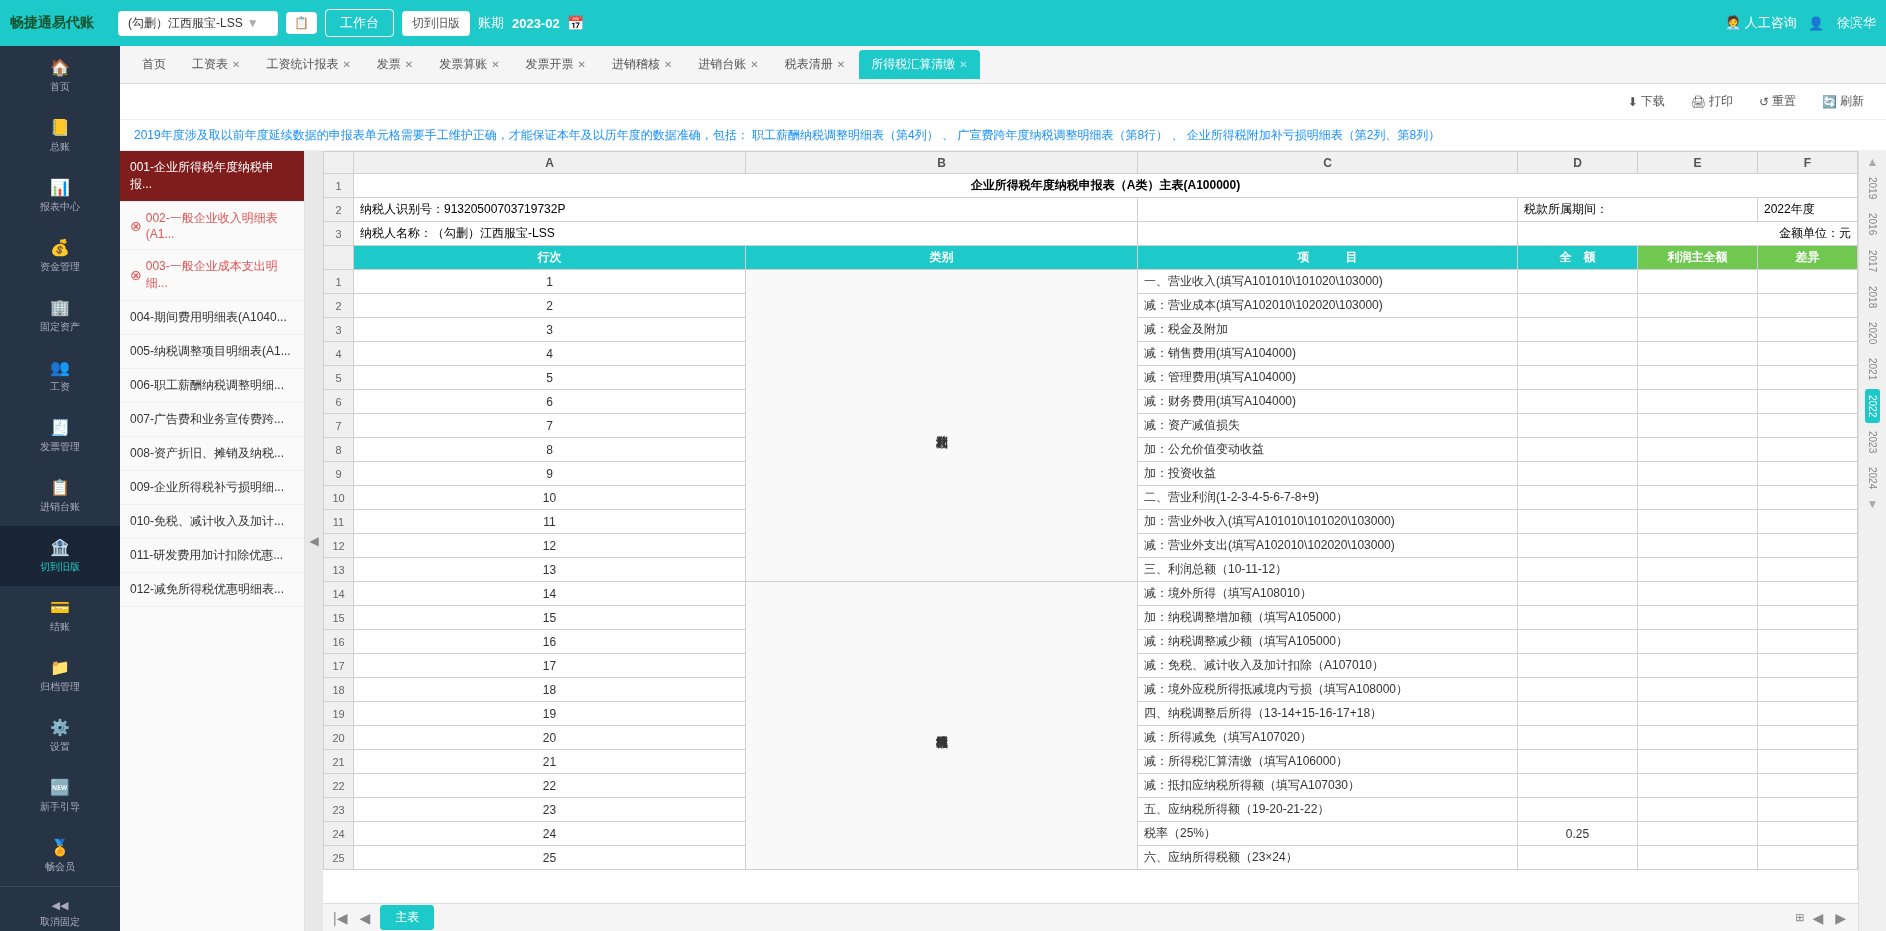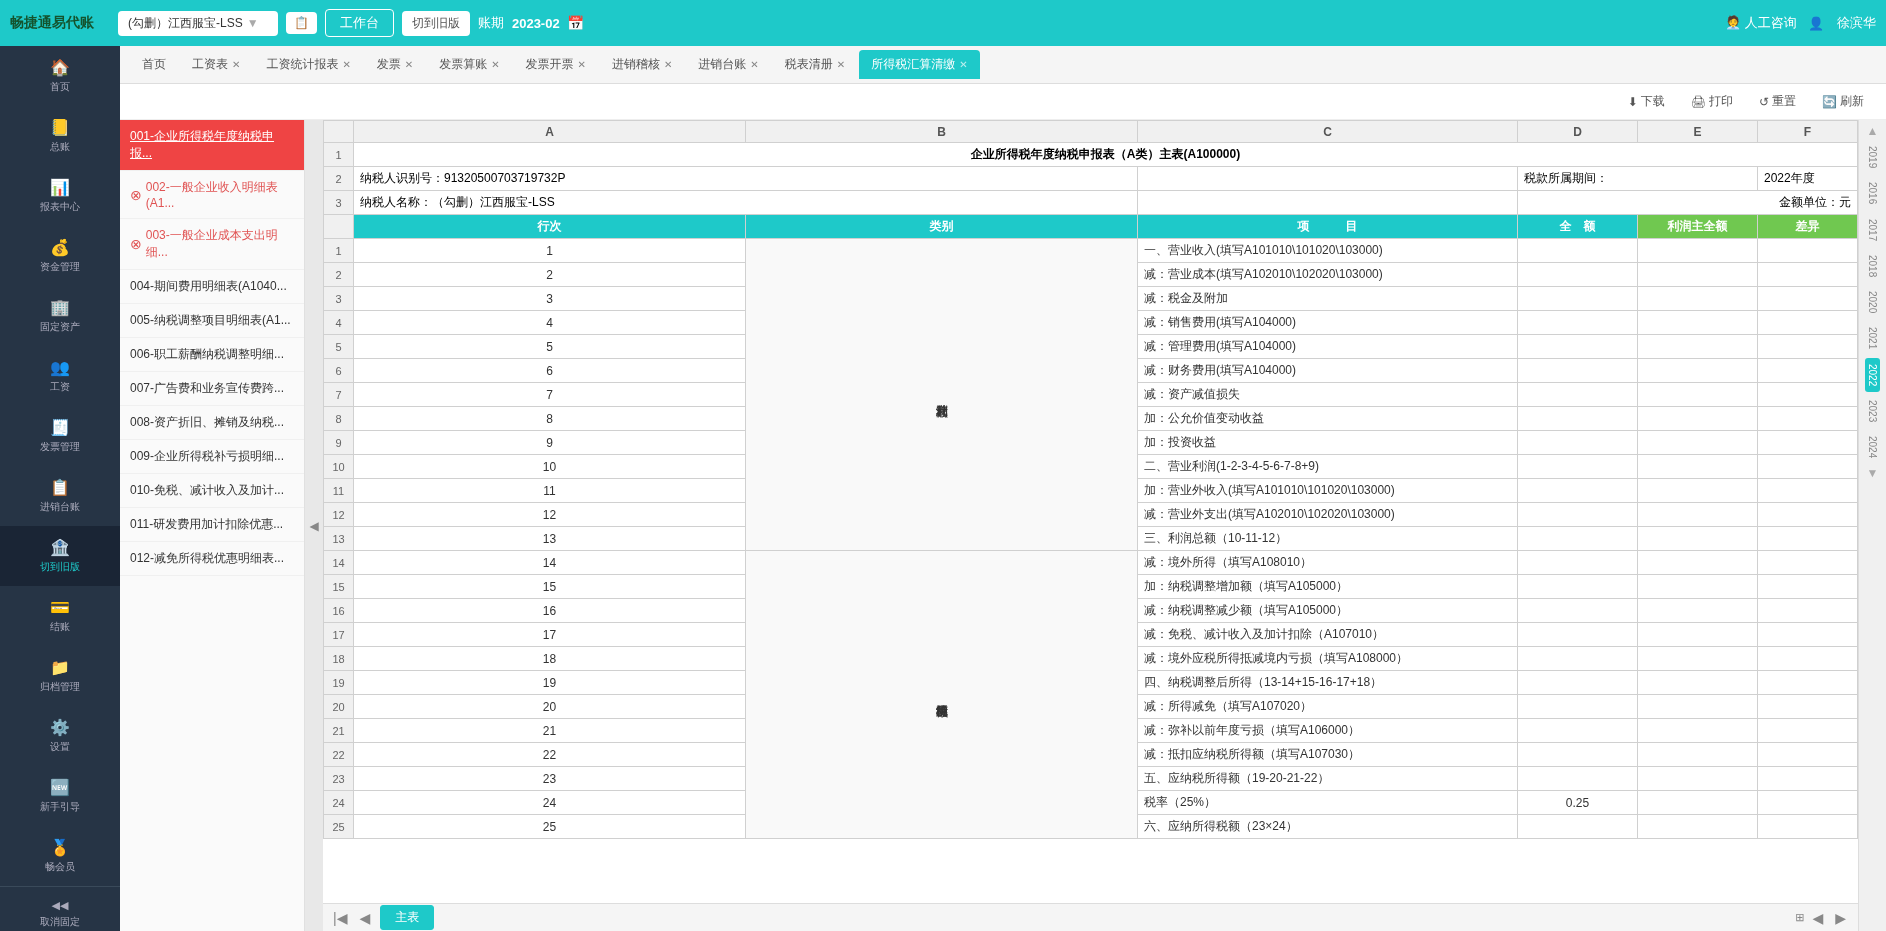--- a/index.html
+++ b/index.html
@@ -45,21 +45,21 @@
     
     .warning-bar { background: #fff; padding: 6px 14px; font-size: 12px; color: #e07b39; border-bottom: 1px solid #eee; flex-shrink: 0; line-height: 1.5; }
     .warning-bar span { color: #1890ff; }
     
     
     .two-panel { display: flex; flex: 1; overflow: hidden; }
     
     
     .left-nav { width: 185px; background: #fafafa; border-right: 1px solid #e0e0e0; overflow-y: auto; flex-shrink: 0; }
     .left-nav-item { padding: 8px 10px; font-size: 12px; color: #333; cursor: pointer; border-bottom: 1px solid #f0f0f0; }
-    .left-nav-item.active { background: #ef4444; color: white; text-decoration: underline; }
+    .left-nav-item.active { background: #7f1d1d; color: white; }
     .left-nav-item.error { color: #e05353; display: flex; align-items: center; gap: 4px; }
     .left-nav-item.error .err-dot { color: #e05353; font-size: 14px; }
     
     
     .right-content { flex: 1; display: flex; overflow: hidden; }
     .collapse-btn { width: 18px; background: #e8e8e8; display: flex; align-items: center; justify-content: center; cursor: pointer; font-size: 12px; color: #888; flex-shrink: 0; }
     
     
     .spreadsheet-area { flex: 1; display: flex; flex-direction: column; overflow: hidden; }
     
@@ -249,20 +249,28 @@
           <div class="toolbar-btn">
             <span>↺</span>
             <span>重置</span>
           </div>
           <div class="toolbar-btn">
             <span>🔄</span>
             <span>刷新</span>
           </div>
         </div>
 
+        <div class="warning-bar">
+          <span>2019年度涉及取以前年度延续数据的申报表单元格需要手工维护正确，才能保证本年及以历年度的数据准确，包括：</span>
+          <span style="color:#1890ff;cursor:pointer;">职工薪酬纳税调整明细表（第4列）</span>
+          <span>、</span>
+          <span style="color:#1890ff;cursor:pointer;">广宣费跨年度纳税调整明细表（第8行）</span>
+          <span>、</span>
+          <span style="color:#1890ff;cursor:pointer;">企业所得税附加补亏损明细表（第2列、第8列）</span>
+        </div>
 
         <div class="two-panel">
 
           <div class="left-nav" id="left-nav-container">
           <div class="left-nav-item active"><span>001-企业所得税年度纳税申报...</span></div>
               <div class="left-nav-item error">
                 <span class="err-dot">⊗</span>
                 <span>002-一般企业收入明细表(A1...</span>
               </div>
               <div class="left-nav-item error">
@@ -501,21 +509,21 @@
 
     <td class="item-cell">减：所得减免（填写A107020）</td>
     <td class="num-cell"></td>
     <td class="num-cell"></td>
     <td class="num-cell"></td>
                       </tr>
                       <tr>
                         <td class="row-num">21</td>
     <td class="row-index" style="text-align:center;">21</td>
 
-    <td class="item-cell">减：弥补以前年度亏损（填写A106000）</td>
+    <td class="item-cell">减：所得税汇算清缴（填写A106000）</td>
     <td class="num-cell"></td>
     <td class="num-cell"></td>
     <td class="num-cell"></td>
                       </tr>
                       <tr>
                         <td class="row-num">22</td>
     <td class="row-index" style="text-align:center;">22</td>
 
     <td class="item-cell">减：抵扣应纳税所得额（填写A107030）</td>
     <td class="num-cell"></td>

